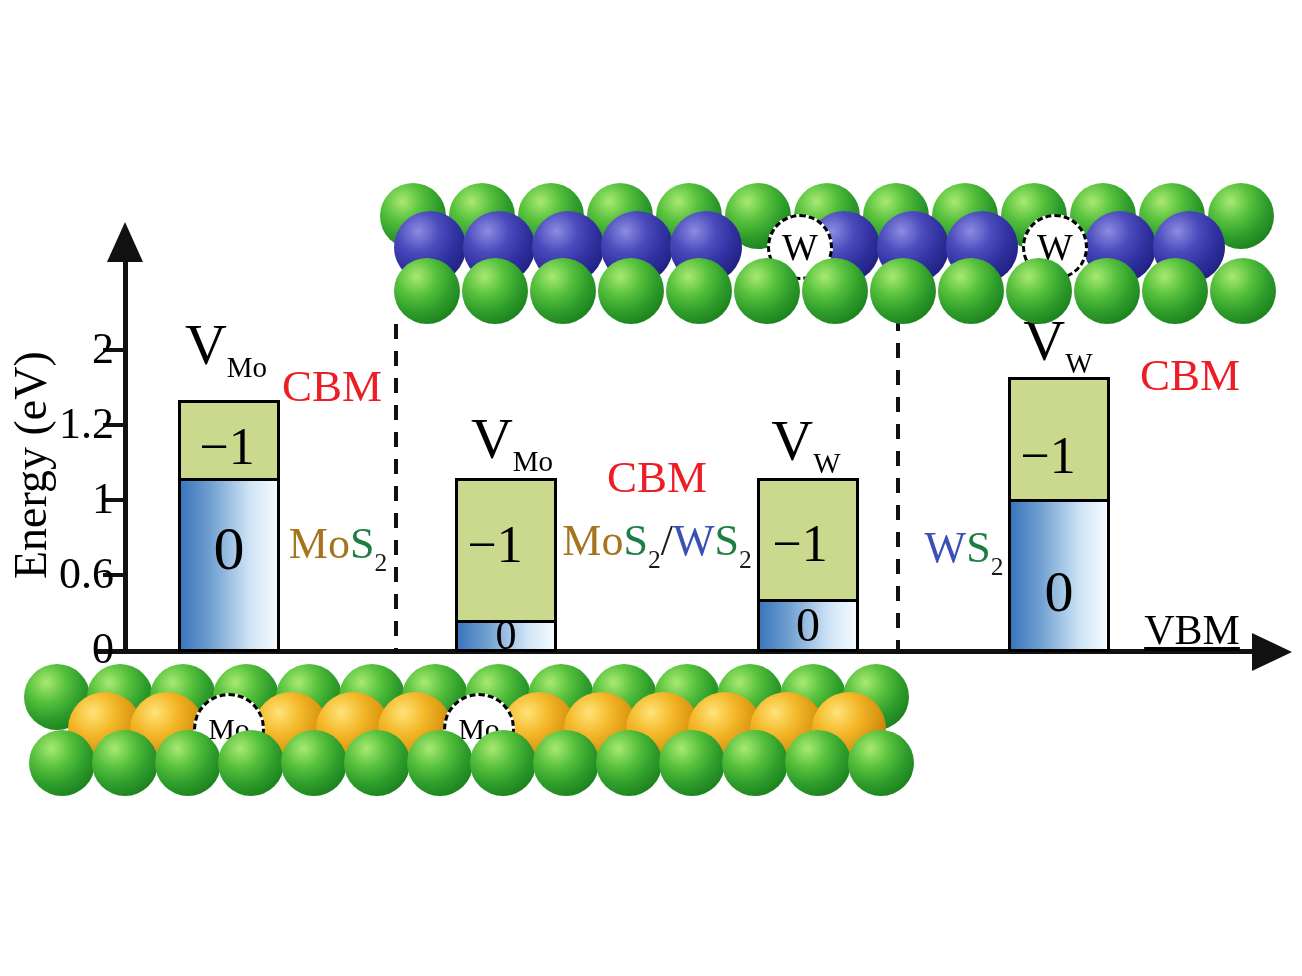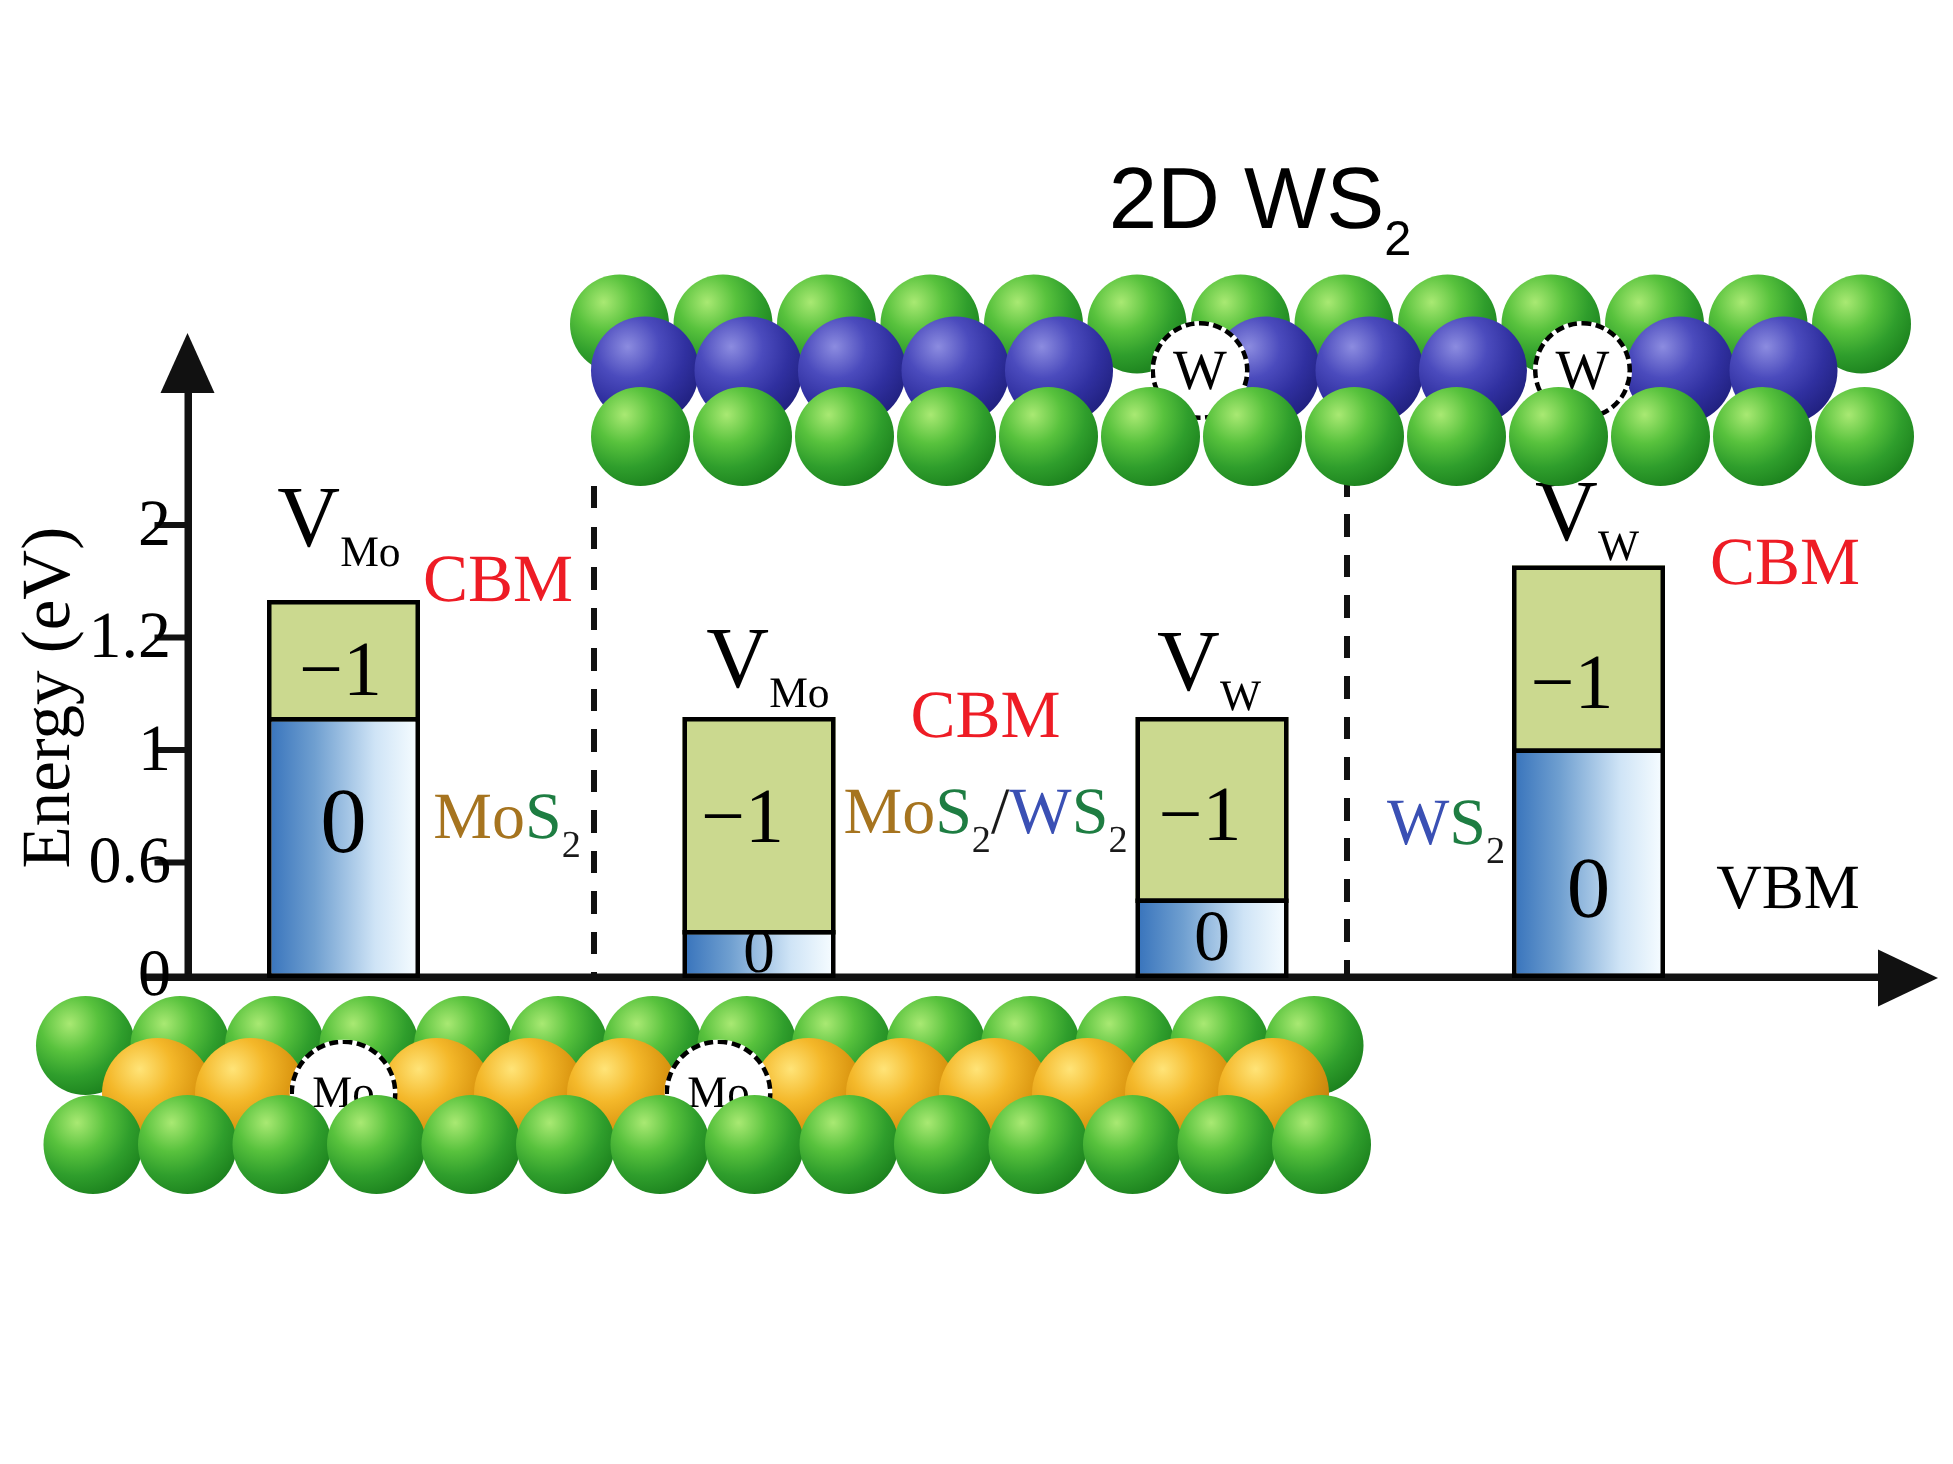--- a/index.html
+++ b/index.html
@@ -40,21 +40,20 @@
   .sphere.Mo{background:radial-gradient(circle at 34% 28%,#ffe478 0%,#f4b82a 30%,#dc9812 55%,#b5740a 85%,#8c5a07 100%);}
   .vacancy{position:absolute;border-radius:50%;background:#fff;border:3px dashed #000;
            display:flex;align-items:center;justify-content:center;box-sizing:border-box;}
   .vacancy .vlab{line-height:1;}
 </style>
 </head>
 <body>
 
 <div id="canvas">
 
-  <div class="title" style="left:840px;top:104px;"><span>2D WS</span><span class="sub">2</span></div>
 
   <div class="yaxis-line"></div>
   <div class="yaxis-arrow"></div>
   <div class="xaxis-line"></div>
   <div class="xaxis-arrow"></div>
   <div class="ylabel">Energy (eV)</div>
 
   <div id="ticks">
       <div class="ticklabel" style="top: 623px;">0</div>
       <div class="tickmark" style="top: 573px;"></div>
@@ -89,21 +88,21 @@
       <div class="seg green" style="left: 1008px; top: 377px; width: 102px; height: 124.5px;"></div>
       <div class="seg blue" style="left: 1008px; top: 498.5px; width: 102px; height: 153.5px;"></div>
       <div class="charge" style="left: 1048px; top: 456px; font-size: 52px;">−1</div>
       <div class="charge" style="left: 1059px; top: 592px; font-size: 58px;">0</div>
       <div class="defect" style="left: 1058px; top: 312px;"><span>V</span><span class="dsub">W</span></div>
     </div>
   <div id="labels">
       <div class="cbm" style="left: 332px; top: 386px; color: rgb(238, 28, 37);">CBM</div>
       <div class="cbm" style="left: 657px; top: 477px; color: rgb(238, 28, 37);">CBM</div>
       <div class="cbm" style="left: 1190px; top: 375px; color: rgb(238, 28, 37);">CBM</div>
-      <div class="vbm" style="left: 1192px; top: 592px;">VBM</div>
+      <div class="vbm" style="left: 1192px; top: 630px; text-decoration: underline;">VBM</div>
       <div class="rlabel" style="left: 338px; top: 549px;"><span style="color: rgb(166, 116, 31);">Mo</span><span style="color: rgb(30, 125, 66);">S</span><span class="sub" style="color: rgb(26, 26, 26);">2</span></div>
       <div class="rlabel" style="left: 657px; top: 546px;"><span style="color: rgb(166, 116, 31);">Mo</span><span style="color: rgb(30, 125, 66);">S</span><span class="sub" style="color: rgb(26, 26, 26);">2</span><span style="color: rgb(26, 26, 26);">/</span><span style="color: rgb(58, 80, 180);">W</span><span style="color: rgb(30, 125, 66);">S</span><span class="sub" style="color: rgb(26, 26, 26);">2</span></div>
       <div class="rlabel" style="left: 964px; top: 553px;"><span style="color: rgb(58, 80, 180);">W</span><span style="color: rgb(30, 125, 66);">S</span><span class="sub" style="color: rgb(26, 26, 26);">2</span></div>
     </div>
   <div id="structures">
       <div class="sphere S" style="left: 380px; top: 183px; width: 66px; height: 66px;"></div>
       <div class="sphere S" style="left: 449px; top: 183px; width: 66px; height: 66px;"></div>
       <div class="sphere S" style="left: 518px; top: 183px; width: 66px; height: 66px;"></div>
       <div class="sphere S" style="left: 587px; top: 183px; width: 66px; height: 66px;"></div>
       <div class="sphere S" style="left: 656px; top: 183px; width: 66px; height: 66px;"></div>

